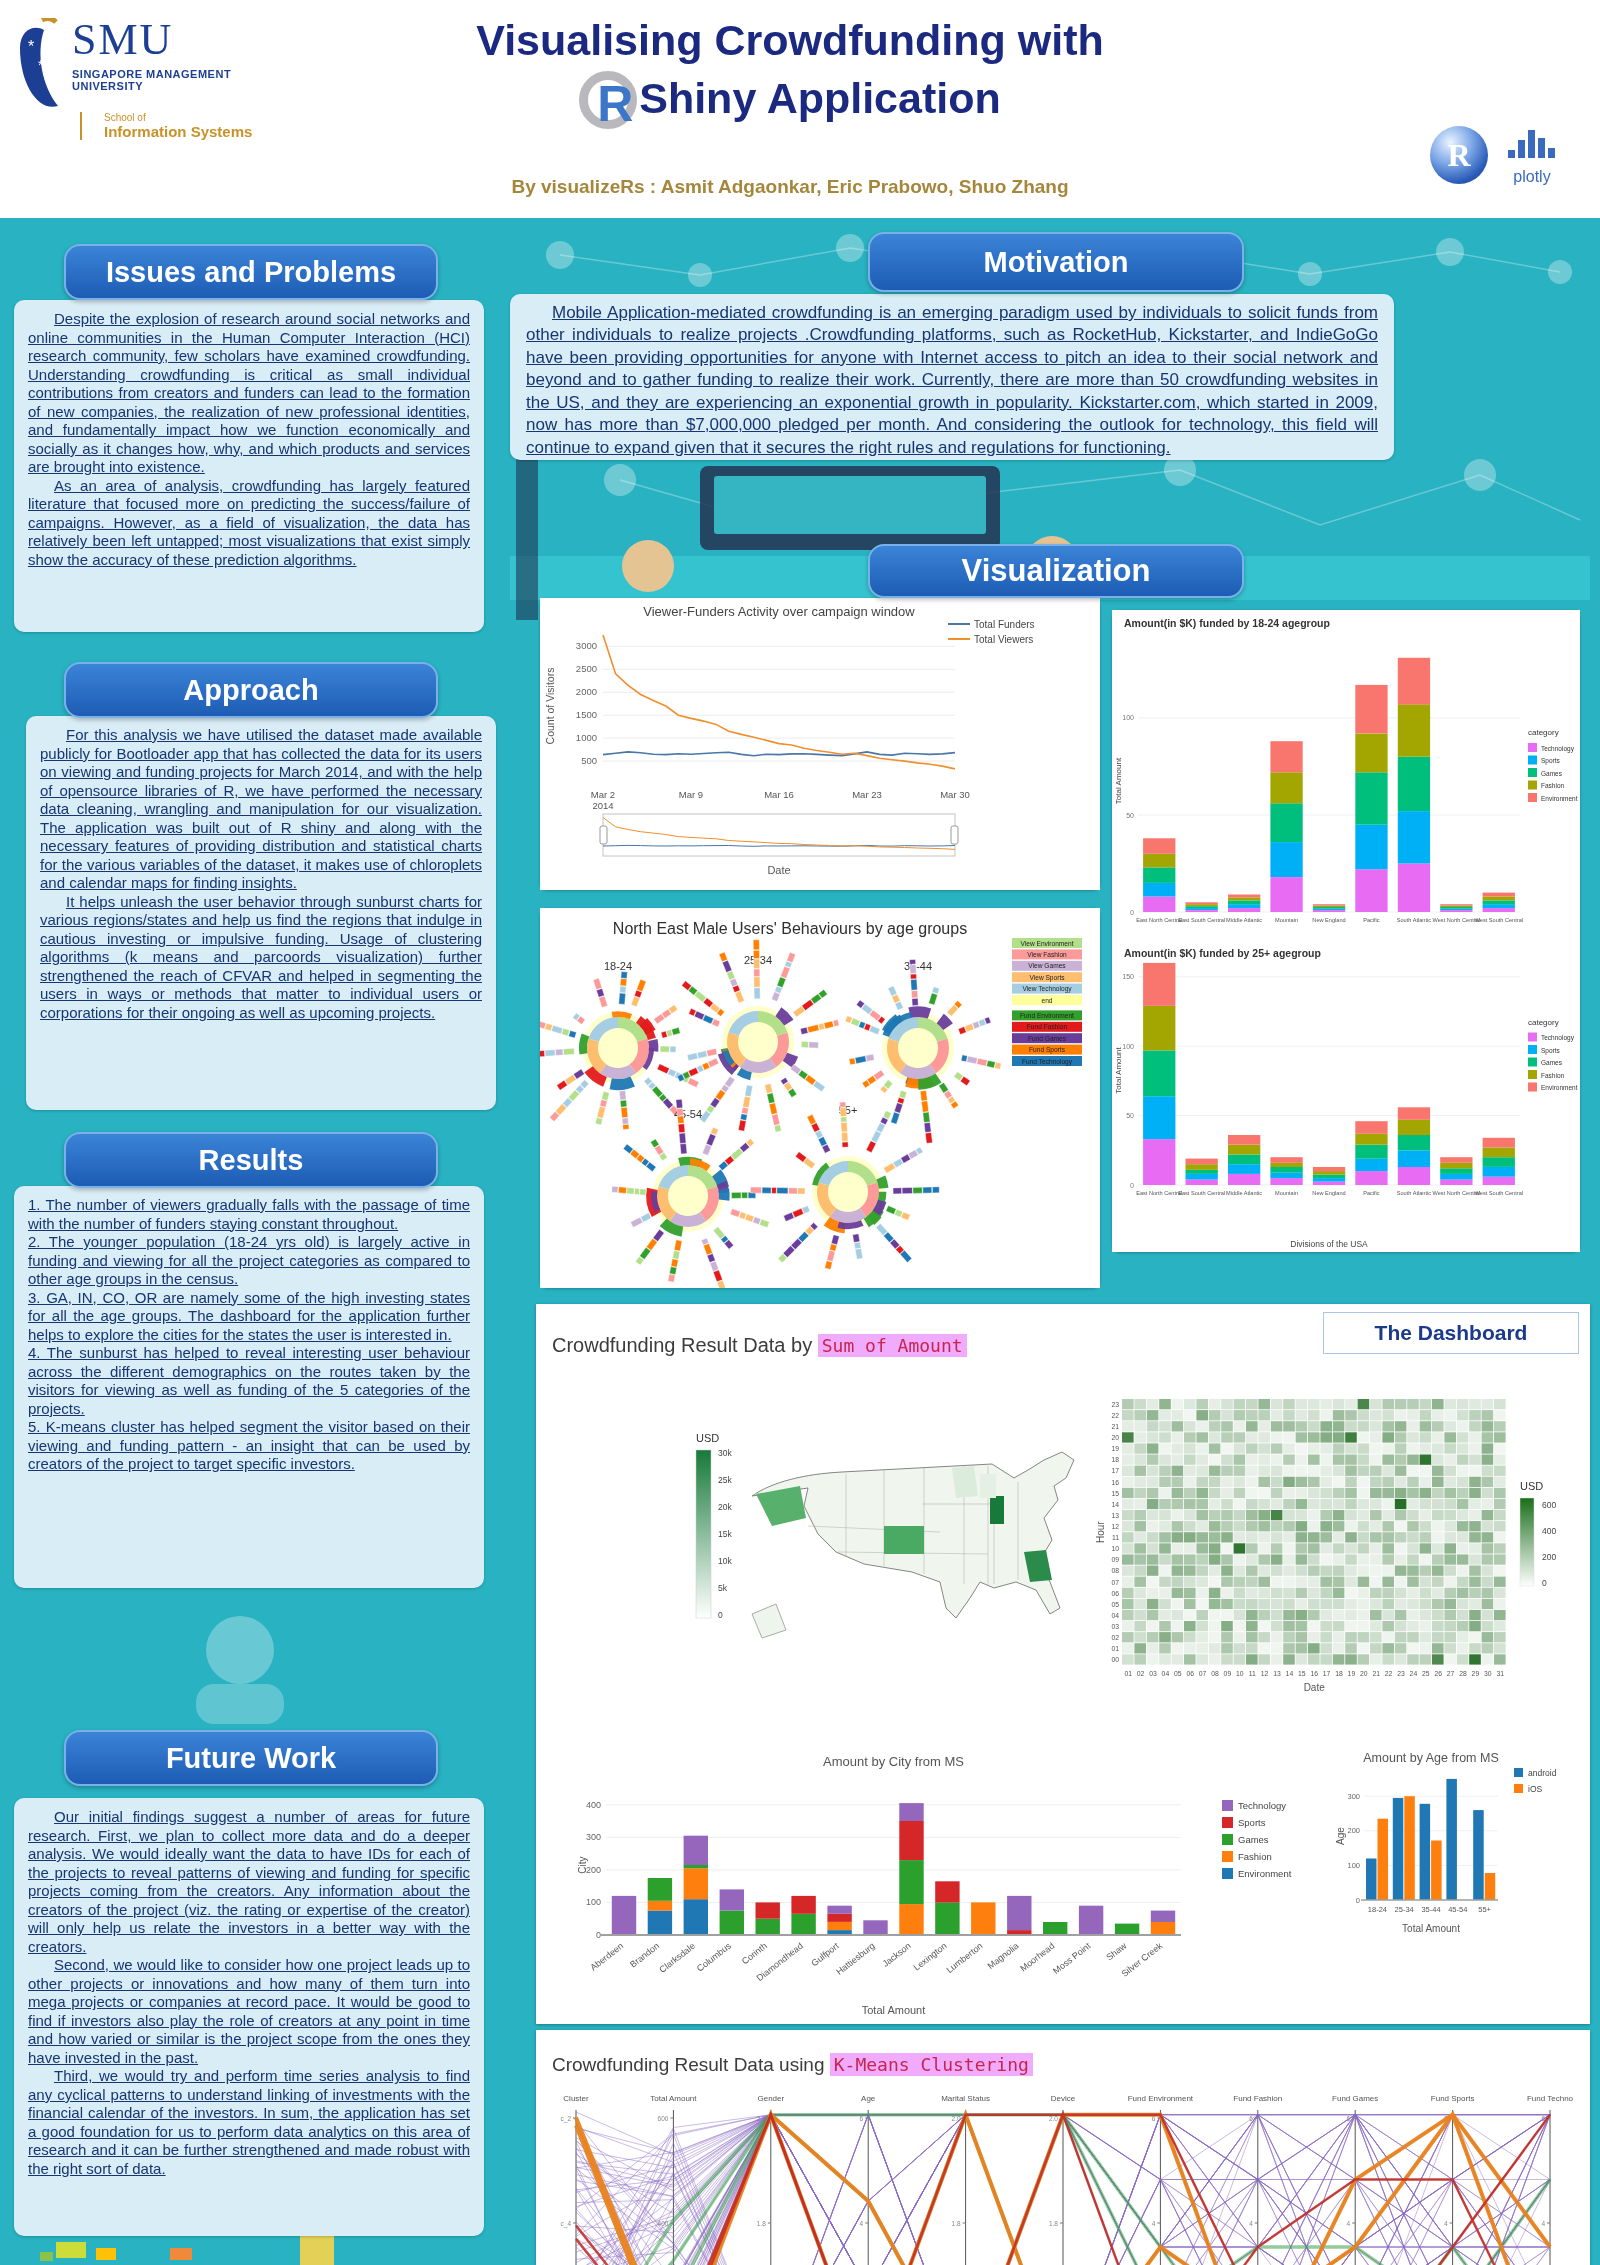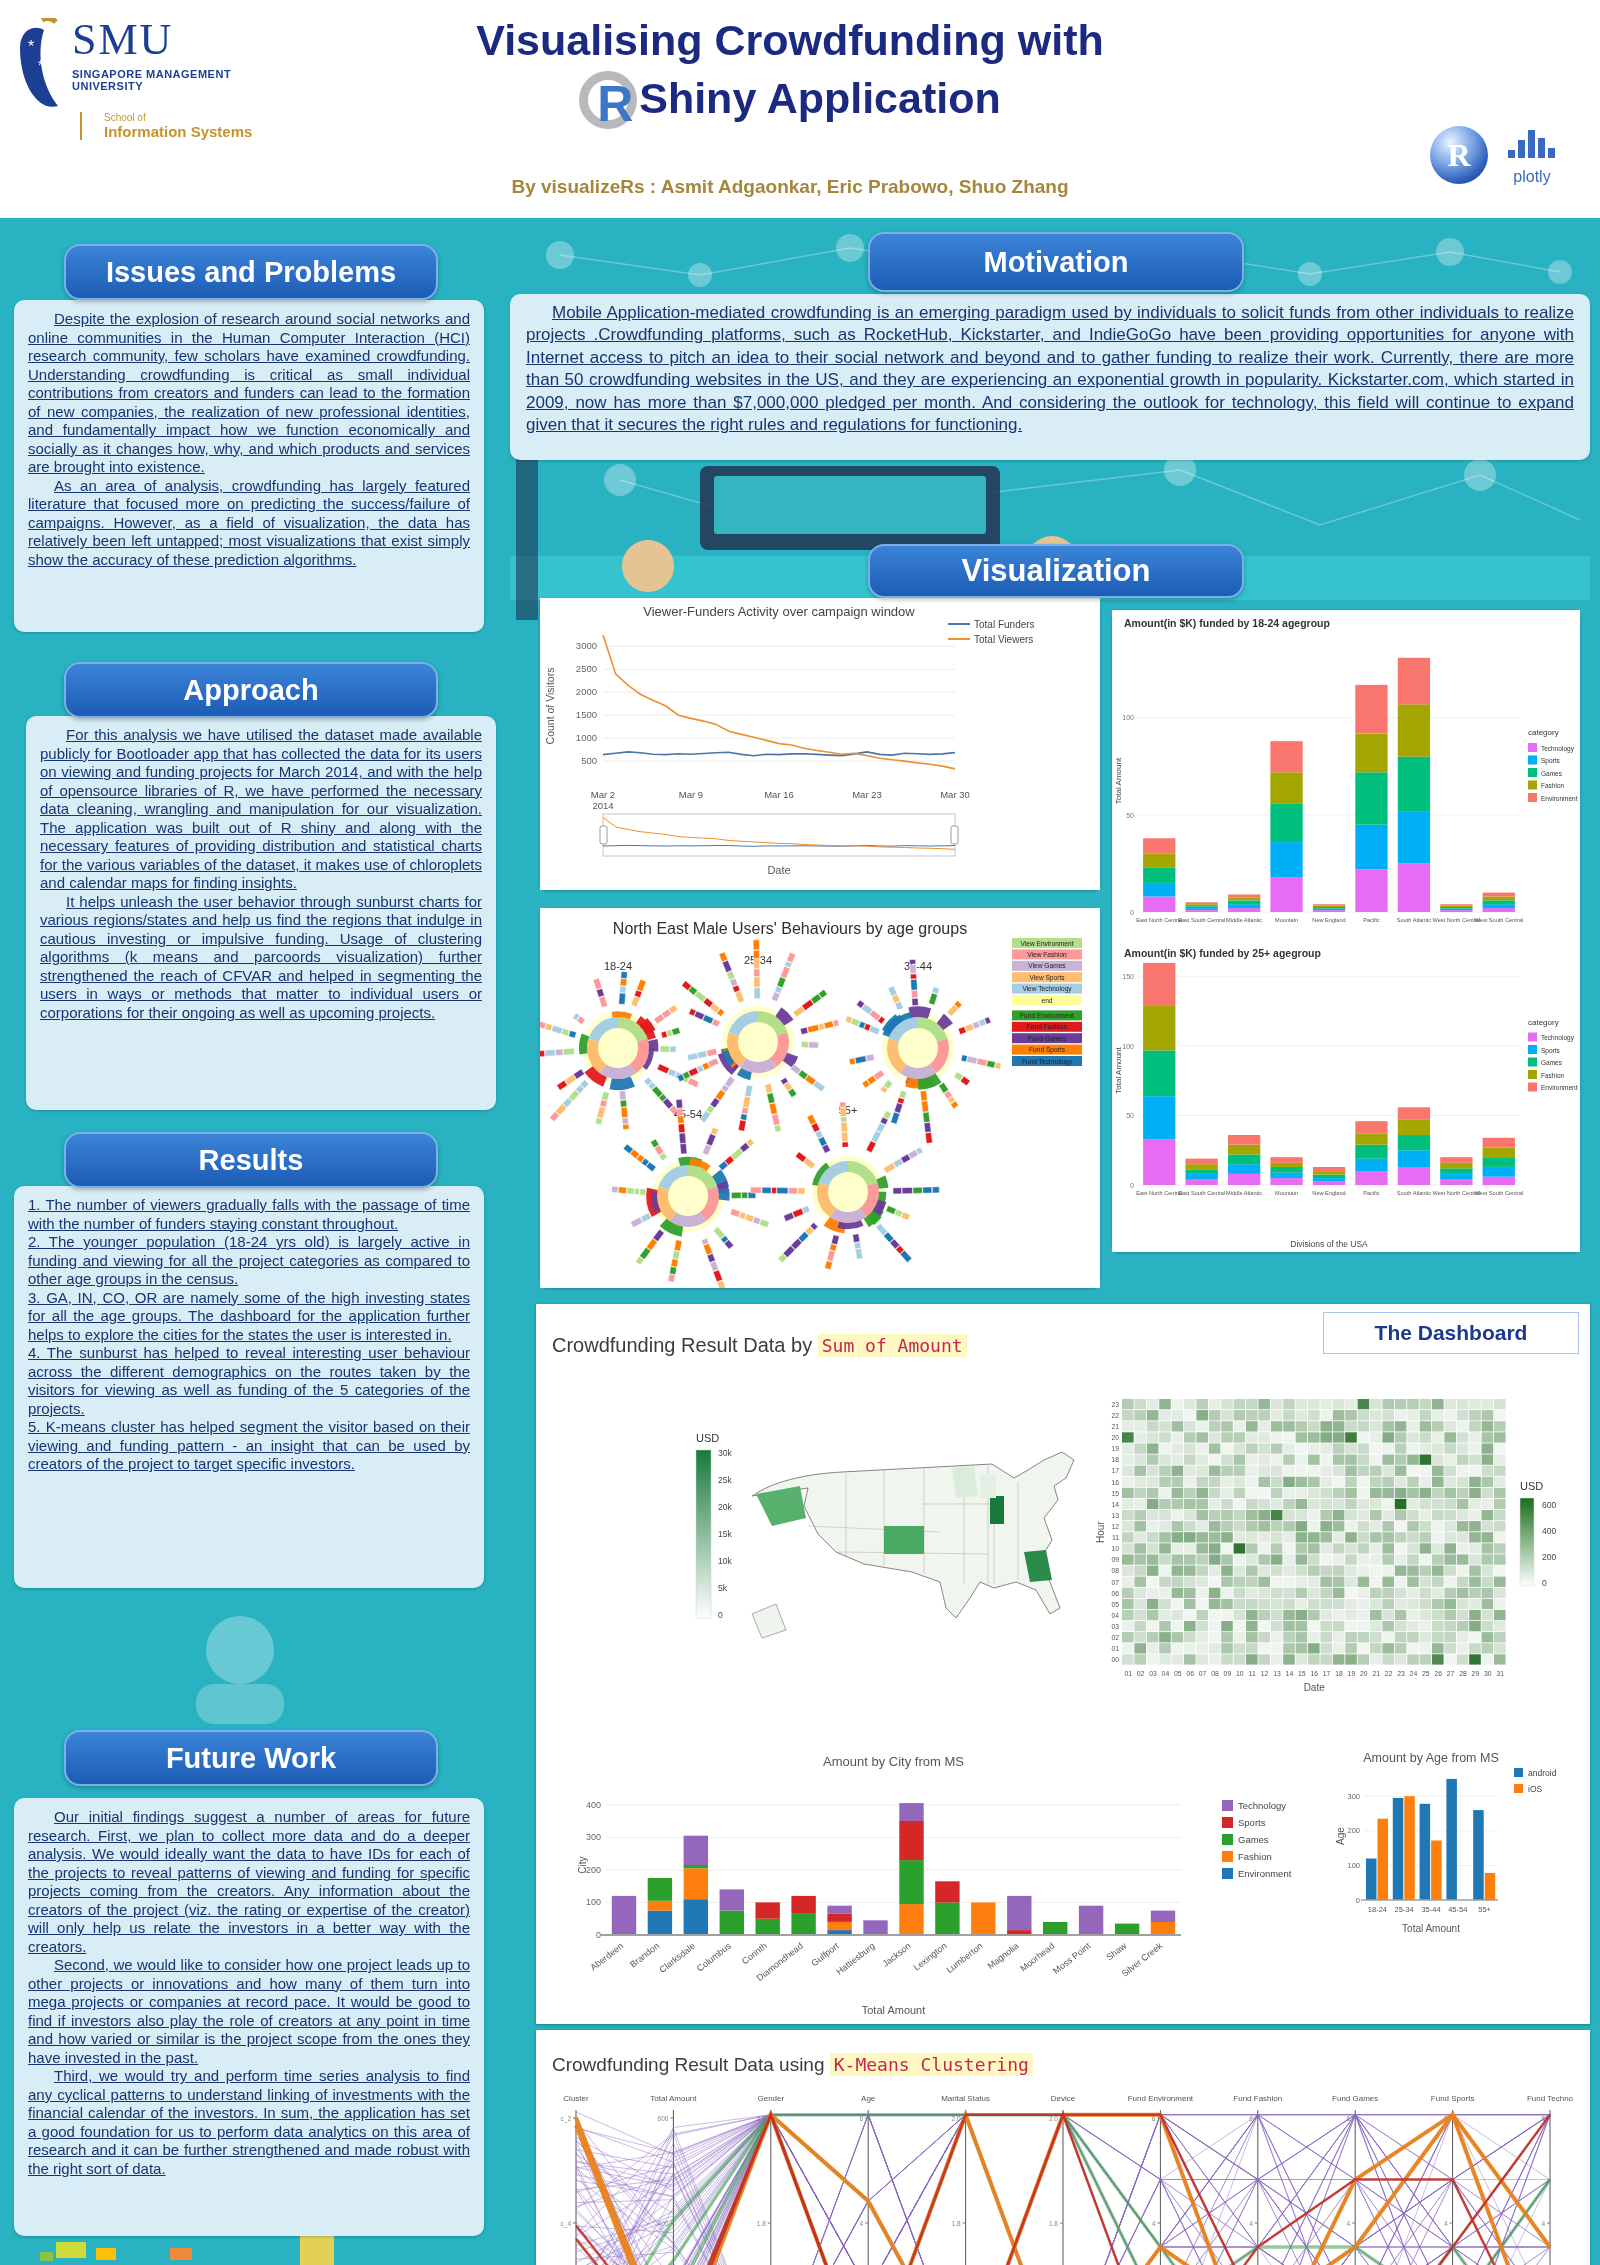--- a/index.html
+++ b/index.html
@@ -39,21 +39,21 @@
      color:#fff;font-size:29px;font-weight:bold;box-shadow:0 2px 4px rgba(0,0,0,.25);}
   .panel{position:absolute;background:#d8edf5;border-radius:10px;z-index:1;
      color:#173572;box-shadow:0 1px 3px rgba(0,0,0,.2);text-decoration:underline;}
   .ptext{padding:10px 14px;font-size:15px;line-height:1.235;text-align:justify;}
   .ptext p{margin:0;text-indent:26px;}
   .ptext p.item{text-indent:0;}
   .mot-text{padding:8px 16px;font-size:17px;line-height:1.32;text-align:justify;}
   .card{position:absolute;background:#8b5cf6;border-radius:8px;z-index:1;box-shadow:0 1px 3px rgba(0,0,0,.25);}
   .wpanel{position:absolute;background:#ffffff;z-index:1;box-shadow:0 1px 3px rgba(0,0,0,.3);}
   .dash-title{position:absolute;left:16px;top:30px;font-size:20px;color:#3c3c3c;}
-  .code{font-family:"DejaVu Sans Mono",monospace;color:#c7254e;background:#fef9c3;padding:1px 4px;font-size:18px;}
+  .code{font-family:"DejaVu Sans Mono",monospace;color:#c7254e;background:#f0abfc;padding:1px 4px;font-size:18px;}
   .dash-badge{position:absolute;left:787px;top:8px;width:254px;height:40px;border:1px solid #a9c6e8;
      display:flex;align-items:center;justify-content:center;
      font-size:21px;font-weight:bold;color:#1b3a8c;background:#fff;}
   .km-title{position:absolute;left:16px;top:24px;font-size:19px;color:#3c3c3c;}
   .chart{position:absolute;}
   .decor{position:absolute;left:0;top:0;z-index:0;}
 </style>
 </head>
 <body>
 
@@ -190,21 +190,21 @@
     <div class="ptext">
       <p>Our initial findings suggest a number of areas for future research. First, we plan to collect more data and do a deeper analysis. We would ideally want the data to have IDs for each of the projects to reveal patterns of viewing and funding for specific projects coming from the creators. Any information about the creators of the project (viz. the rating or expertise of the creator) will only help us relate the investors in a better way with the creators.</p>
       <p>Second, we would like to consider how one project leads up to other projects or innovations and how many of them turn into mega projects or companies at record pace. It would be good to find if investors also play the role of creators at any point in time and how varied or similar is the project scope from the ones they have invested in the past.</p>
       <p>Third, we would try and perform time series analysis to find any cyclical patterns to understand linking of investments with the financial calendar of the investors. In sum, the application has set a good foundation for us to perform data analytics on this area of research and it can be further strengthened and made robust with the right sort of data.</p>
     </div>
   </div>
 
   <div class="sec-hdr" style="left:868px;top:232px;width:372px;height:56px;">
       <span>Motivation</span>
     </div>
-  <div class="panel" style="left:510px;top:294px;width:1080px;height:166px;">
+  <div class="panel" style="left:510px;top:294px;width:884px;height:166px;">
     <div class="mot-text">
       <p style="margin:0;text-indent:26px;text-align:justify;">Mobile Application-mediated crowdfunding is an emerging paradigm used by individuals to solicit funds from other individuals to realize projects .Crowdfunding platforms, such as RocketHub, Kickstarter, and IndieGoGo have been providing opportunities for anyone with Internet access to pitch an idea to their social network and beyond and to gather funding to realize their work. Currently, there are more than 50 crowdfunding websites in the US, and they are experiencing an exponential growth in popularity. Kickstarter.com, which started in 2009, now has more than $7,000,000 pledged per month. And considering the outlook for technology, this field will continue to expand given that it secures the right rules and regulations for functioning.</p>
     </div>
   </div>
 
   <div class="sec-hdr" style="left:868px;top:544px;width:372px;height:50px;font-size:31px;">
       <span>Visualization</span>
     </div>
 
   <div class="card" style="left:540px;top:598px;width:560px;height:292px;">

